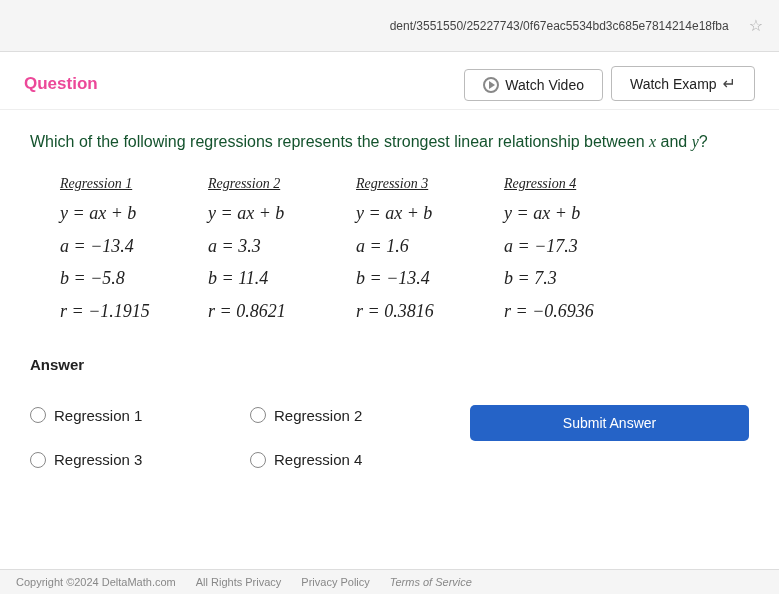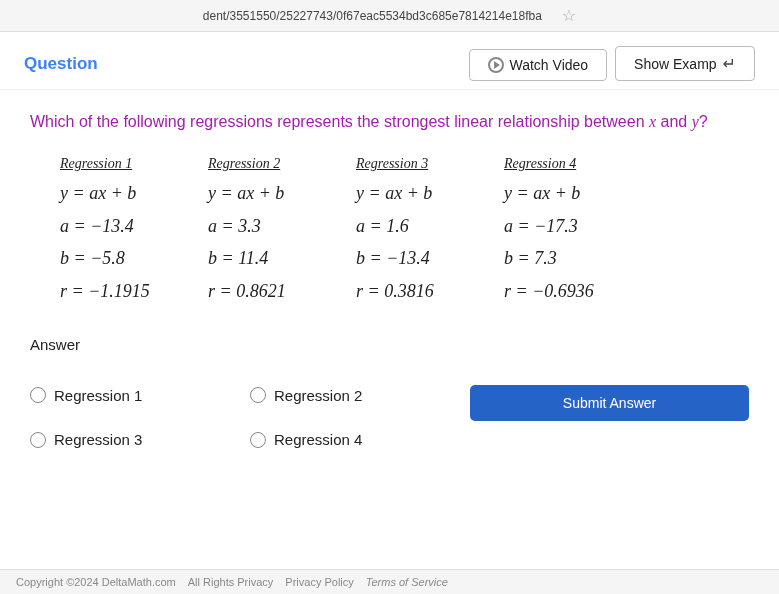--- a/index.html
+++ b/index.html
@@ -6,26 +6,26 @@
     body {
       font-family: Arial, sans-serif;
       background: #fff;
       color: #222;
       font-size: 15px;
     }
 
     .top-bar {
       background: #f5f5f5;
       border-bottom: 1px solid #ddd;
-      padding: 6px 16px;
+      padding: 16px 16px;
       font-size: 12px;
       color: #555;
       display: flex;
       align-items: center;
-      justify-content: center;
+      justify-content: flex-end;
       gap: 20px;
     }
 
     .top-bar-url {
       font-size: 12px;
       color: #444;
     }
 
     .top-bar-star {
       font-size: 16px;
@@ -36,21 +36,21 @@
       display: flex;
       align-items: center;
       justify-content: space-between;
       padding: 14px 24px 8px 24px;
       border-bottom: 1px solid #eee;
     }
 
     .question-label {
       font-weight: bold;
       font-size: 17px;
-      color: #3b82f6;
+      color: #ec4899;
     }
 
     .header-buttons {
       display: flex;
       gap: 8px;
       align-items: flex-end;
     }
 
     .btn-watch {
       display: flex;
@@ -100,21 +100,21 @@
       font-size: 16px;
       color: #444;
     }
 
     .main-content {
       padding: 20px 30px 20px 30px;
     }
 
     .question-text {
       font-size: 16px;
-      color: #a21caf;
+      color: #14532d;
       margin-bottom: 22px;
       line-height: 1.5;
     }
 
     .regressions-table {
       display: flex;
       gap: 48px;
       margin-bottom: 30px;
       padding-left: 30px;
     }
@@ -137,21 +137,21 @@
       font-size: 18px;
       line-height: 1.7;
       white-space: nowrap;
     }
 
     .answer-section {
       margin-top: 10px;
     }
 
     .answer-label {
-      font-weight: normal;
+      font-weight: bold;
       font-size: 15px;
       margin-bottom: 16px;
     }
 
     .radio-option {
       display: flex;
       align-items: center;
       gap: 8px;
       font-size: 15px;
       cursor: pointer;
@@ -191,21 +191,21 @@
       position: fixed;
       bottom: 0;
       left: 0;
       right: 0;
       background: #f5f5f5;
       border-top: 1px solid #ddd;
       padding: 6px 16px;
       font-size: 11px;
       color: #888;
       display: flex;
-      gap: 12px;
+      gap: 20px;
     }
 
     
     .math {
       font-family: 'Times New Roman', serif;
       font-style: italic;
     }
   </style>
 </head>
 <body>
@@ -216,21 +216,21 @@
 </div>
 
 <div class="header-row">
   <span class="question-label">Question</span>
   <div class="header-buttons">
     <button class="btn-watch">
       <span class="play-icon"></span>
       <span>Watch Video</span>
     </button>
     <button class="btn-show">
-      <span>Show Examp</span>
+      <span>Watch Examp</span>
       <span class="cursor-icon">↵</span>
     </button>
   </div>
 </div>
 
 <div class="main-content">
 
   <div class="question-text">
     <span>Which of the following regressions represents the strongest linear relationship between <span class="math">x</span> and <span class="math">y</span>?</span>
   </div>

